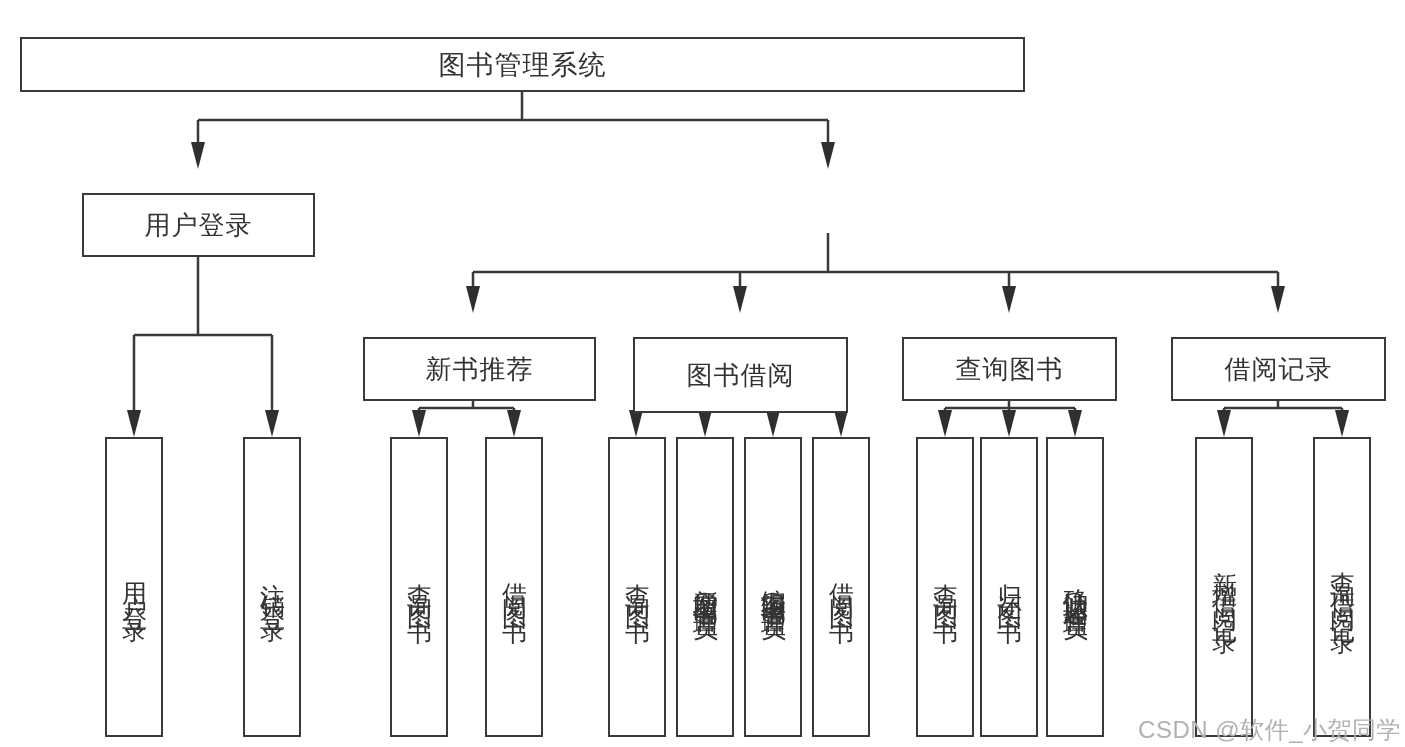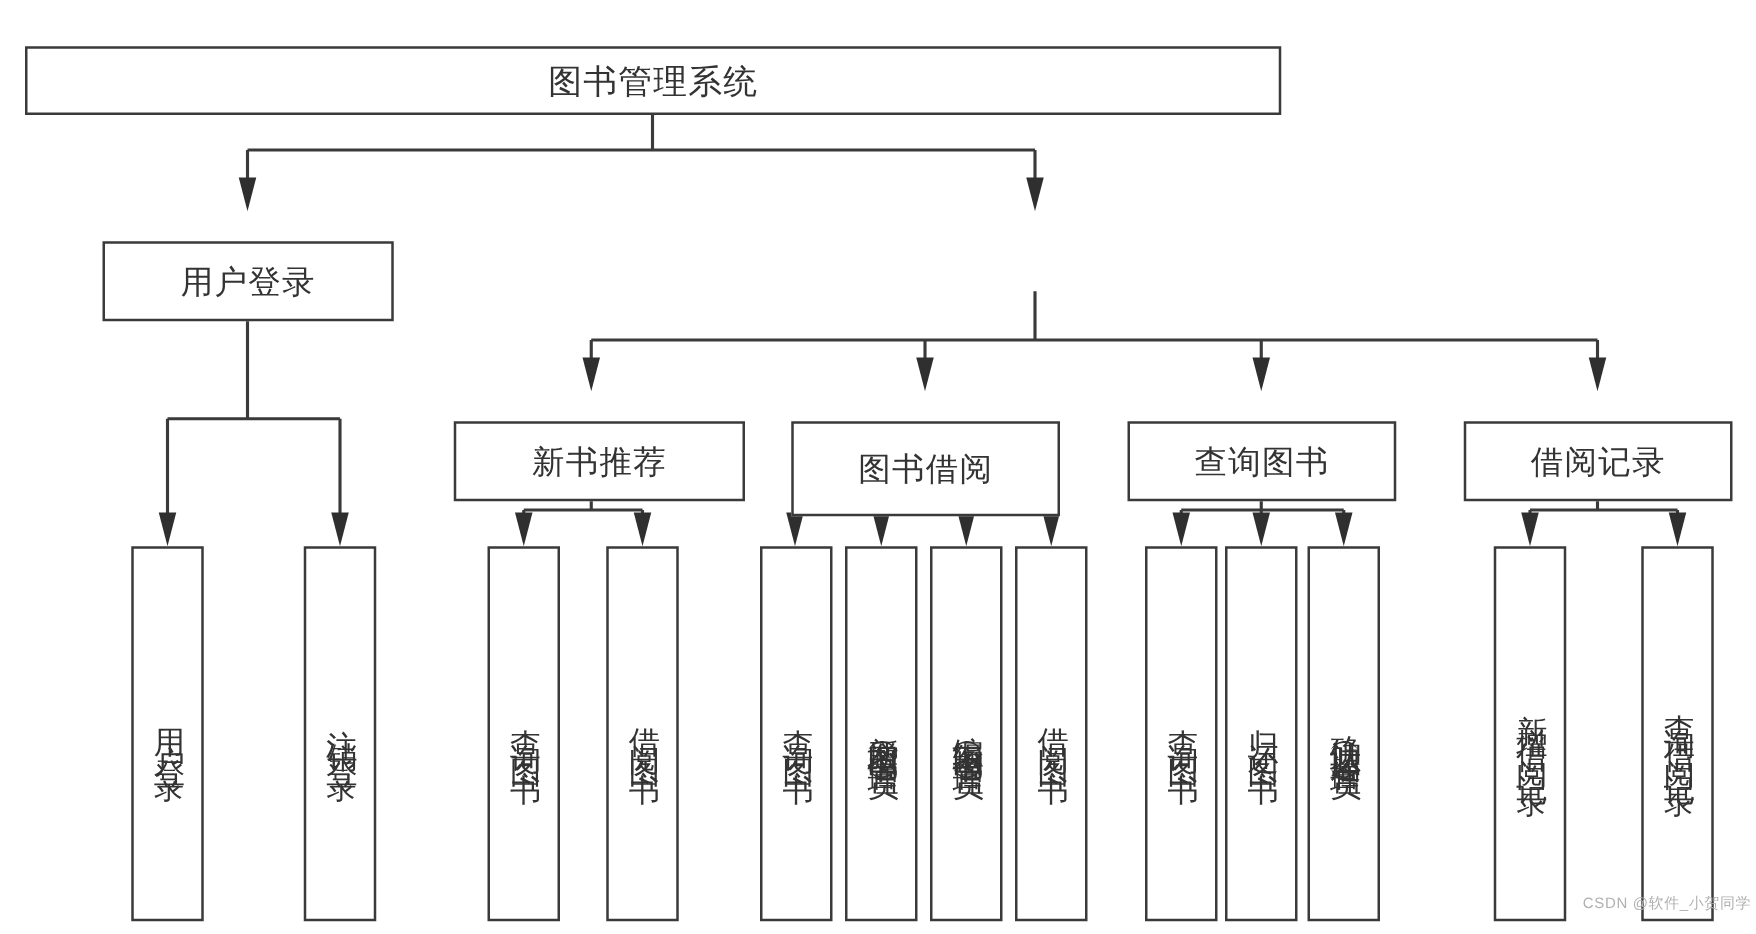--- a/index.html
+++ b/index.html
@@ -48,21 +48,21 @@
     font-size: 25px;
     letter-spacing: 12px;
     color: #333333;
     overflow: hidden;
   }
   .leaf.long { letter-spacing: 4px; }
   .watermark {
     position: absolute;
     right: 4px;
     top: 714px;
-    font-size: 12px;
+    font-size: 24px;
     letter-spacing: 0.5px;
     color: #b3b0b0;
     white-space: nowrap;
     text-align: right;
   }
 </style>
 </head>
 <body>
 
 <div id="canvas">

